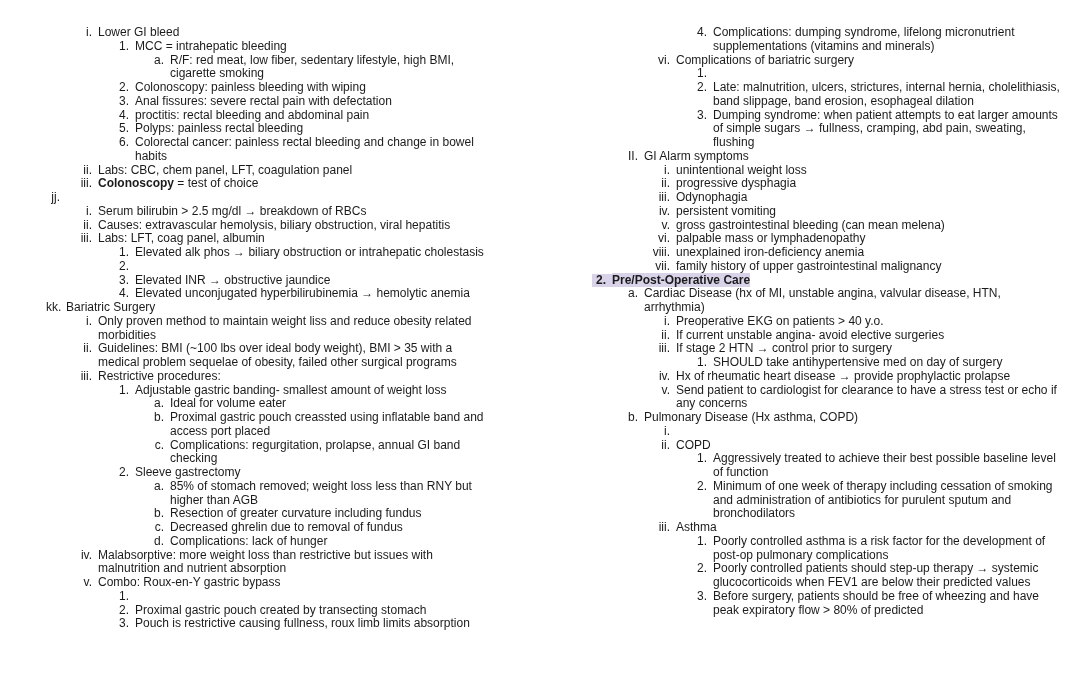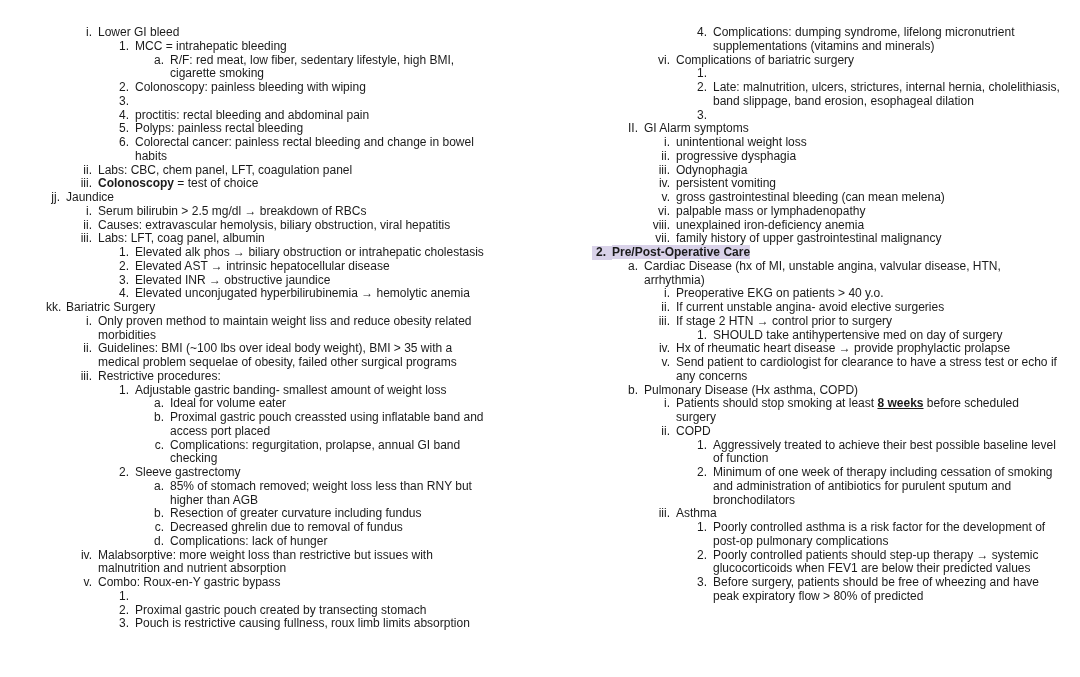--- a/index.html
+++ b/index.html
@@ -48,20 +48,21 @@
         <span class="mk">a.</span>
         <span class="tx"><span>R/F: red meat, low fiber, sedentary lifestyle, high BMI,
 cigarette smoking</span></span>
       </div>
       <div class="li l3">
         <span class="mk">2.</span>
         <span class="tx"><span>Colonoscopy: painless bleeding with wiping</span></span>
       </div>
       <div class="li l3">
         <span class="mk">3.</span>
+        <span class="tx"><span>Anal fissures: severe rectal pain with defectation</span></span>
       </div>
       <div class="li l3">
         <span class="mk">4.</span>
         <span class="tx"><span>proctitis: rectal bleeding and abdominal pain</span></span>
       </div>
       <div class="li l3">
         <span class="mk">5.</span>
         <span class="tx"><span>Polyps: painless rectal bleeding</span></span>
       </div>
       <div class="li l3">
@@ -72,41 +73,39 @@
       <div class="li l2">
         <span class="mk">ii.</span>
         <span class="tx"><span>Labs: CBC, chem panel, LFT, coagulation panel</span></span>
       </div>
       <div class="li l2">
         <span class="mk">iii.</span>
         <span class="tx"><span class="b">Colonoscopy</span><span> = test of choice</span></span>
       </div>
       <div class="li l1">
         <span class="mk">jj.</span>
-        <span class="tx"><span>Jaundice</span></span>
       </div>
       <div class="li l2">
         <span class="mk">i.</span>
         <span class="tx"><span>Serum bilirubin &gt; 2.5 mg/dl → breakdown of RBCs</span></span>
       </div>
       <div class="li l2">
         <span class="mk">ii.</span>
         <span class="tx"><span>Causes: extravascular hemolysis, biliary obstruction, viral hepatitis</span></span>
       </div>
       <div class="li l2">
         <span class="mk">iii.</span>
         <span class="tx"><span>Labs: LFT, coag panel, albumin</span></span>
       </div>
       <div class="li l3">
         <span class="mk">1.</span>
         <span class="tx"><span>Elevated alk phos → biliary obstruction or intrahepatic cholestasis</span></span>
       </div>
       <div class="li l3">
         <span class="mk">2.</span>
-        <span class="tx"><span>Elevated AST → intrinsic hepatocellular disease</span></span>
       </div>
       <div class="li l3">
         <span class="mk">3.</span>
         <span class="tx"><span>Elevated INR → obstructive jaundice</span></span>
       </div>
       <div class="li l3">
         <span class="mk">4.</span>
         <span class="tx"><span>Elevated unconjugated hyperbilirubinemia → hemolytic anemia</span></span>
       </div>
       <div class="li l1">
@@ -200,20 +199,23 @@
       <div class="li l3">
         <span class="mk">1.</span>
       </div>
       <div class="li l3">
         <span class="mk">2.</span>
         <span class="tx"><span>Late: malnutrition, ulcers, strictures, internal hernia, cholelithiasis,
 band slippage, band erosion, esophageal dilation</span></span>
       </div>
       <div class="li l3">
         <span class="mk">3.</span>
+        <span class="tx"><span>Dumping syndrome: when patient attempts to eat larger amounts
+of simple sugars → fullness, cramping, abd pain, sweating,
+flushing</span></span>
       </div>
       <div class="li l1">
         <span class="mk">II.</span>
         <span class="tx"><span>GI Alarm symptoms</span></span>
       </div>
       <div class="li l2">
         <span class="mk">i.</span>
         <span class="tx"><span>unintentional weight loss</span></span>
       </div>
       <div class="li l2">
@@ -276,21 +278,20 @@
         <span class="mk">v.</span>
         <span class="tx"><span>Send patient to cardiologist for clearance to have a stress test or echo if
 any concerns</span></span>
       </div>
       <div class="li l1">
         <span class="mk">b.</span>
         <span class="tx"><span>Pulmonary Disease (Hx asthma, COPD)</span></span>
       </div>
       <div class="li l2">
         <span class="mk">i.</span>
-        <span class="tx"><span>Patients should stop smoking at least </span><span class="b u">8 weeks</span><span> before scheduled surgery</span></span>
       </div>
       <div class="li l2">
         <span class="mk">ii.</span>
         <span class="tx"><span>COPD</span></span>
       </div>
       <div class="li l3">
         <span class="mk">1.</span>
         <span class="tx"><span>Aggressively treated to achieve their best possible baseline level
 of function</span></span>
       </div>

